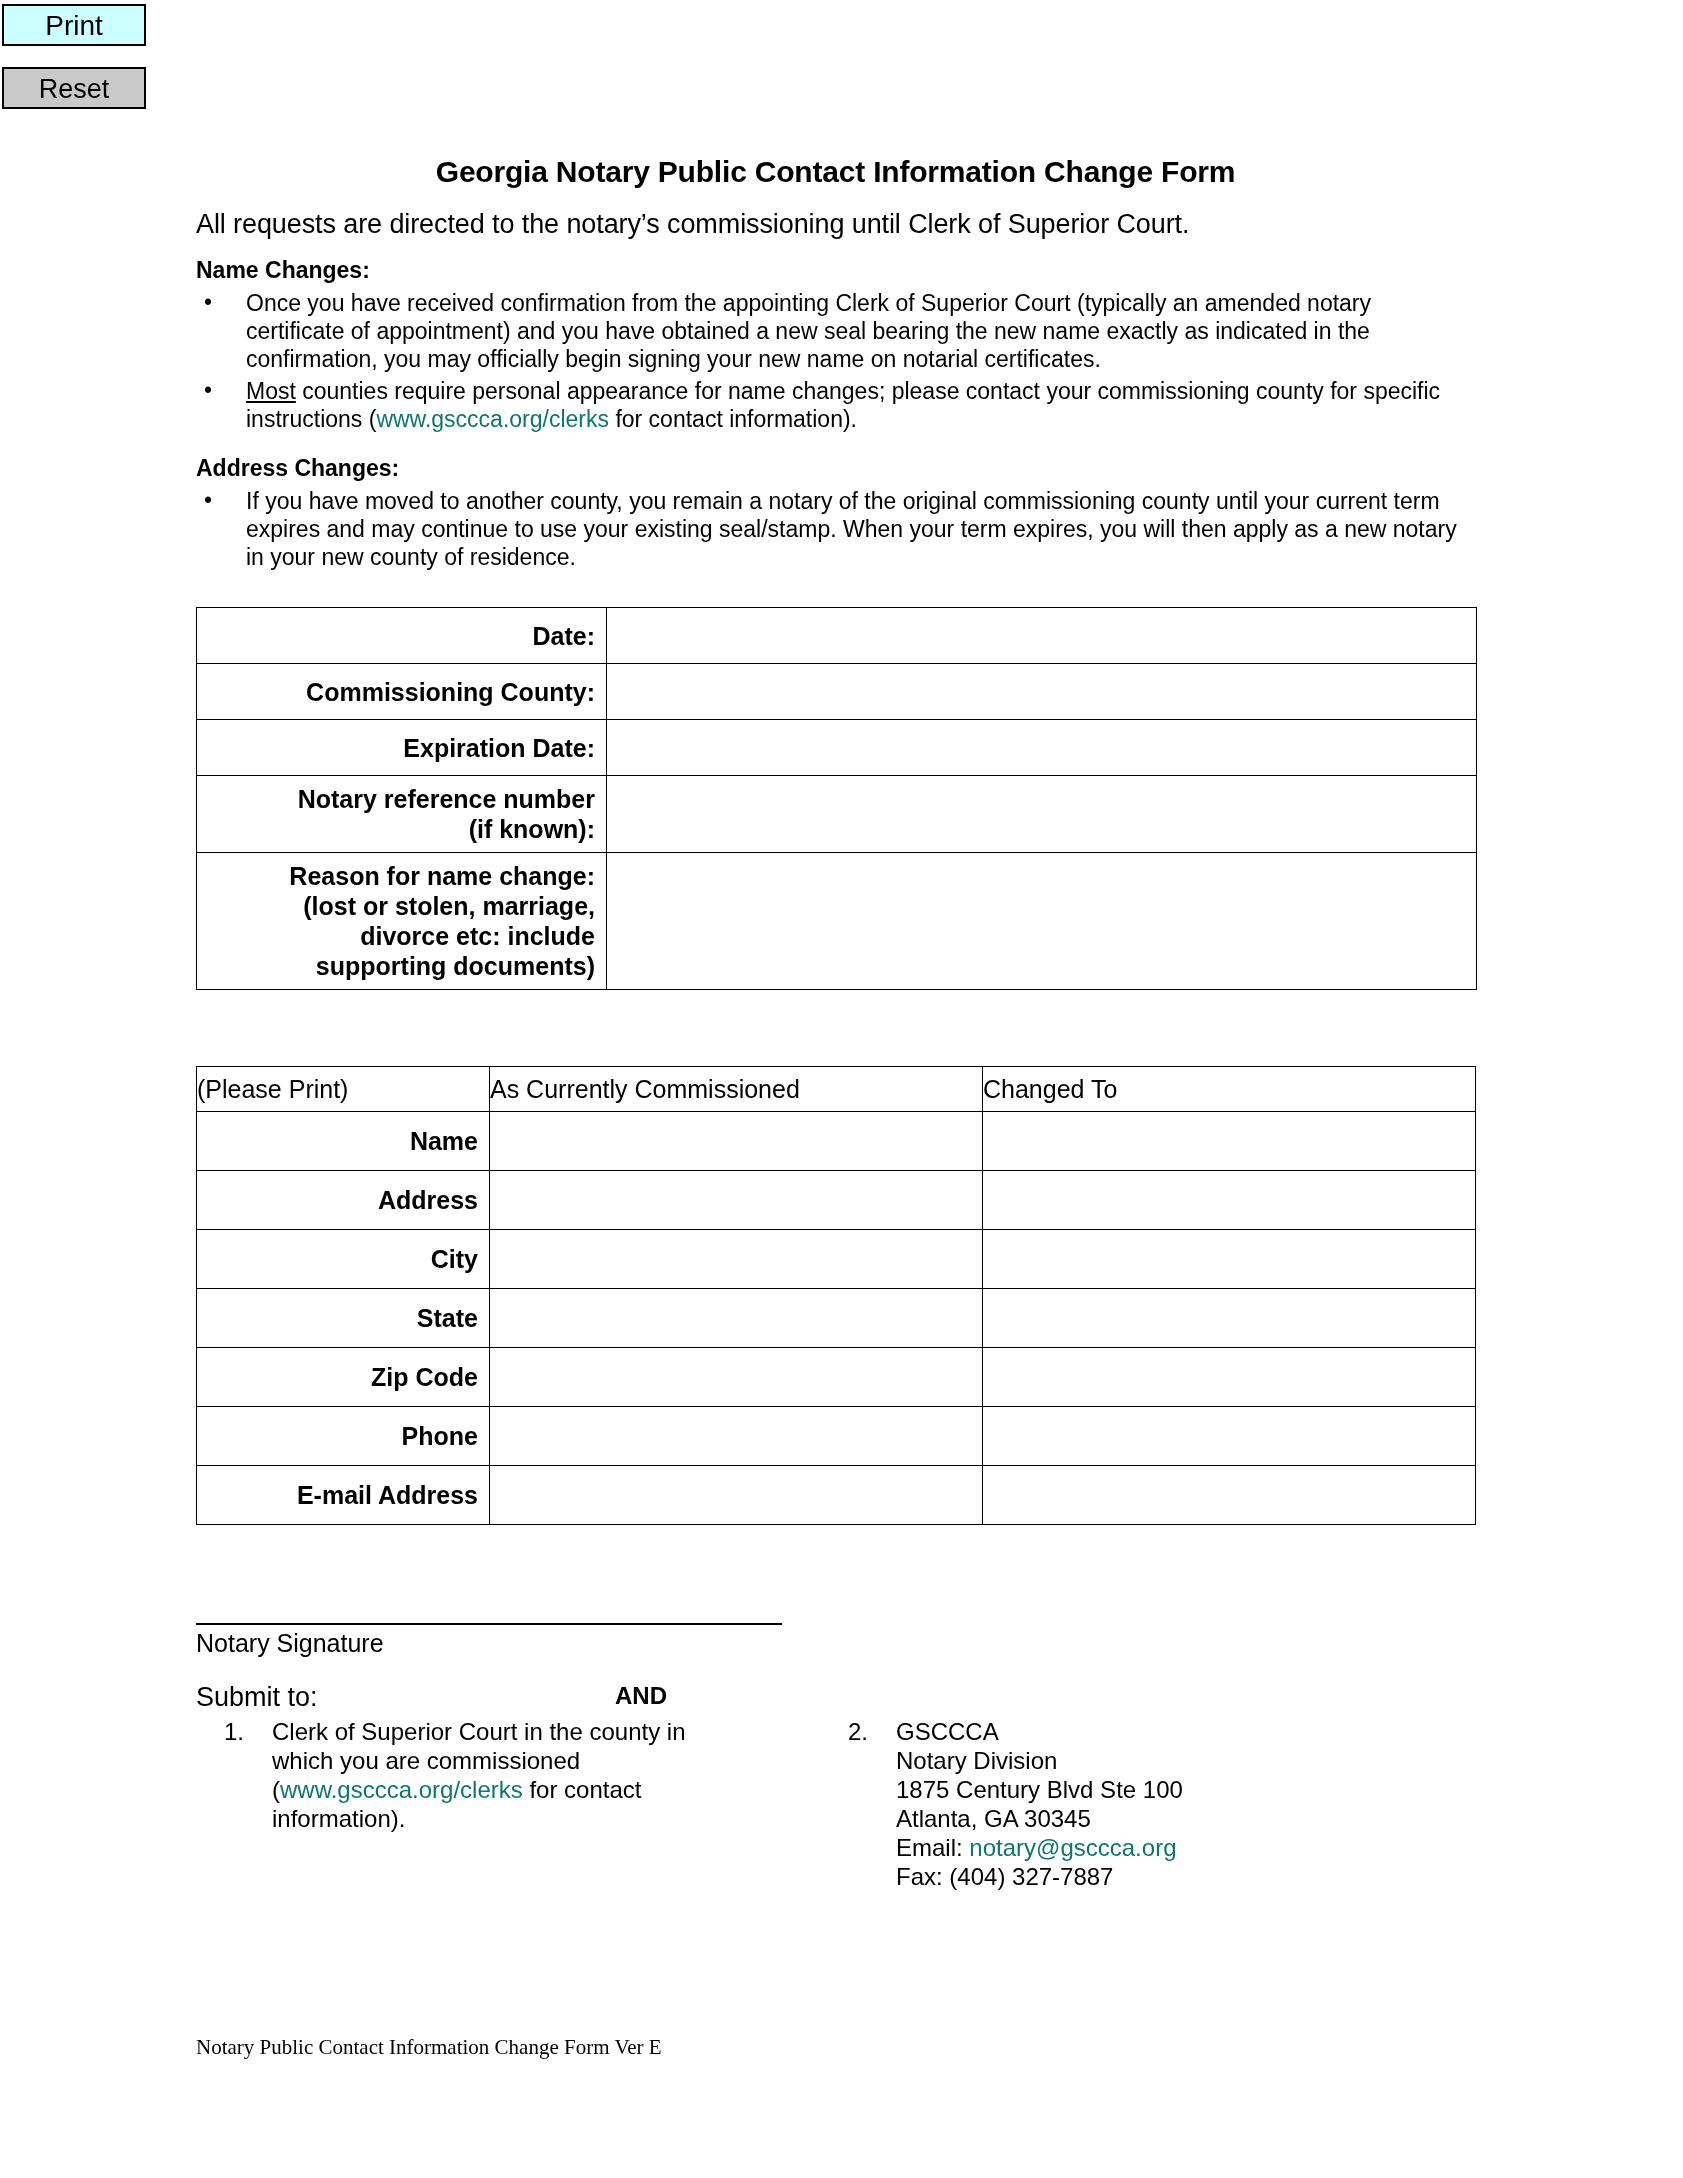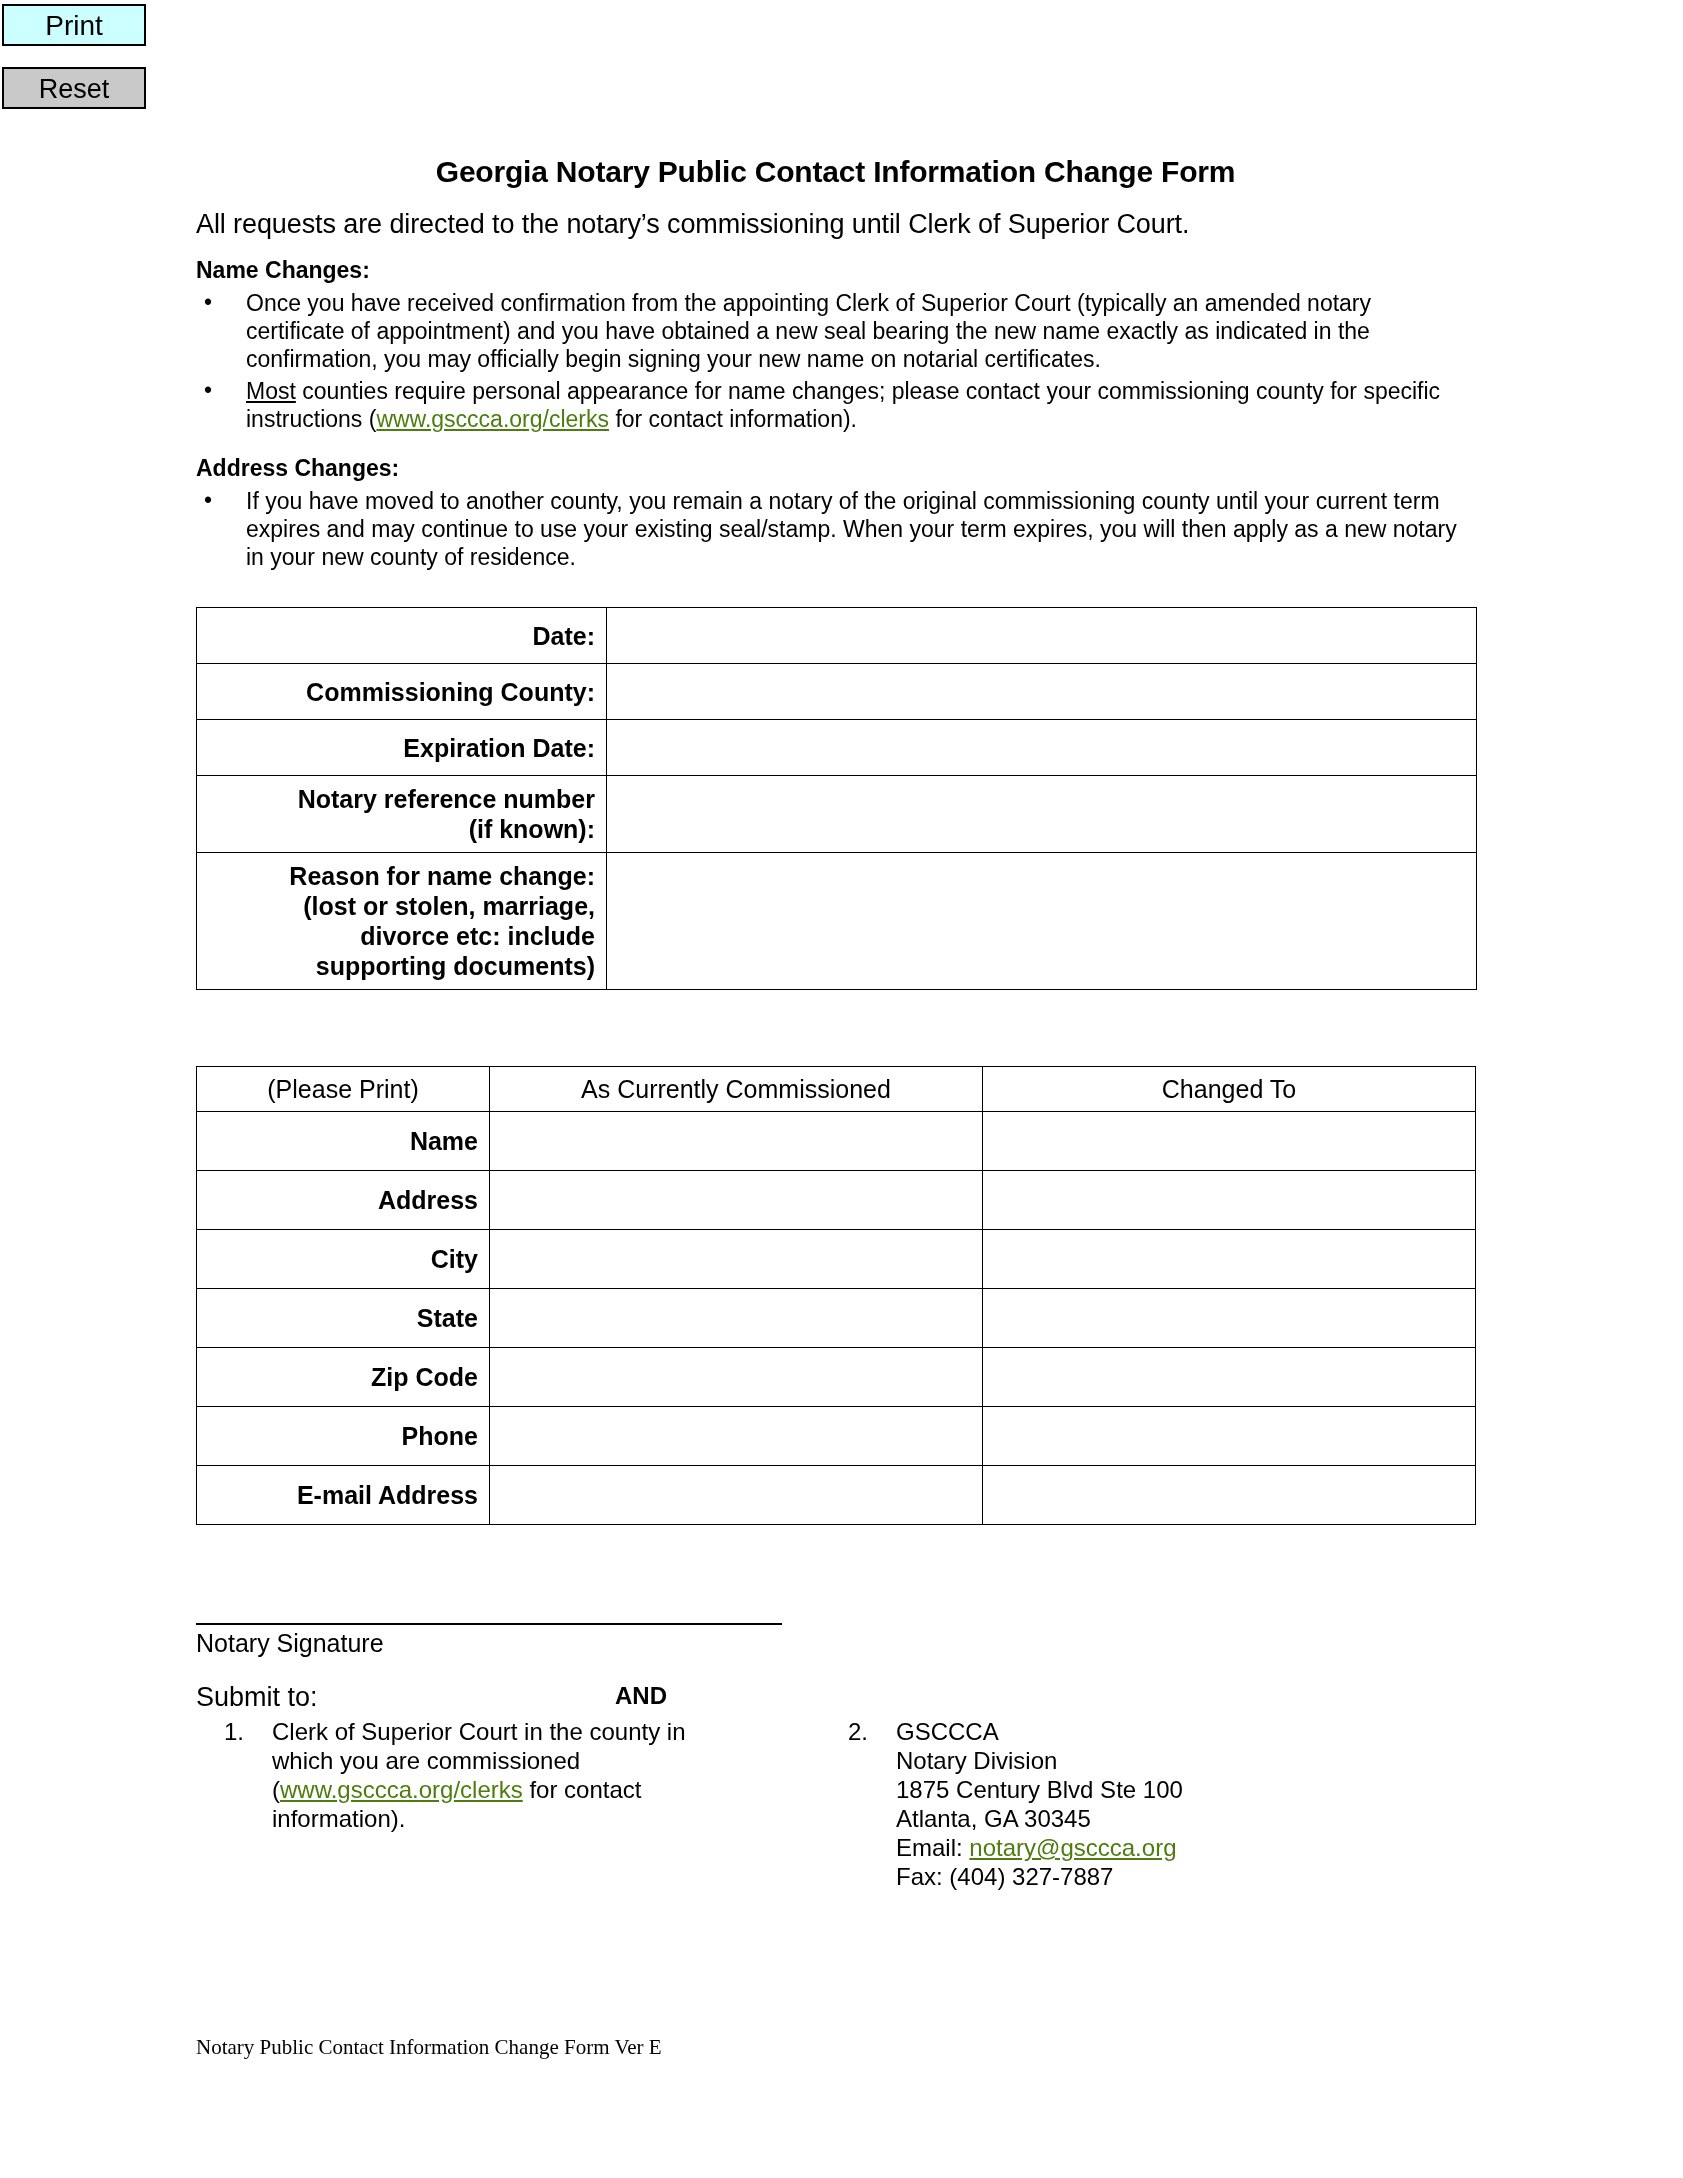--- a/index.html
+++ b/index.html
@@ -99,22 +99,21 @@
   .bullet-item:first-child { margin-top: 5px; }
   .bullet-glyph {
     position: absolute;
     left: 8px;
     top: -1px;
     font-size: 23px;
     line-height: 28px;
   }
   .u { text-decoration: underline; }
   .link {
-    color: #4d7c0f;
-    text-decoration: underline;
+    color: #0f766e;
   }
 
   
   #info-table {
     border-collapse: collapse;
     width: 1279px;
     margin-top: 36px;
     table-layout: fixed;
   }
   #info-table td {
@@ -159,21 +158,21 @@
   }
   #change-table td, #change-table th {
     border: 1px solid #000000;
     padding: 0;
     vertical-align: middle;
   }
   #change-table th {
     font-weight: normal;
     font-size: 25px;
     height: 44px;
-    text-align: center;
+    text-align: left;
   }
   #change-table col.c1 { width: 293px; }
   #change-table col.c2 { width: 493px; }
   #change-table col.c3 { width: 493px; }
   #change-table td.rowlabel {
     text-align: right;
     font-size: 25px;
     font-weight: bold;
     padding-right: 11px;
     box-sizing: border-box;

